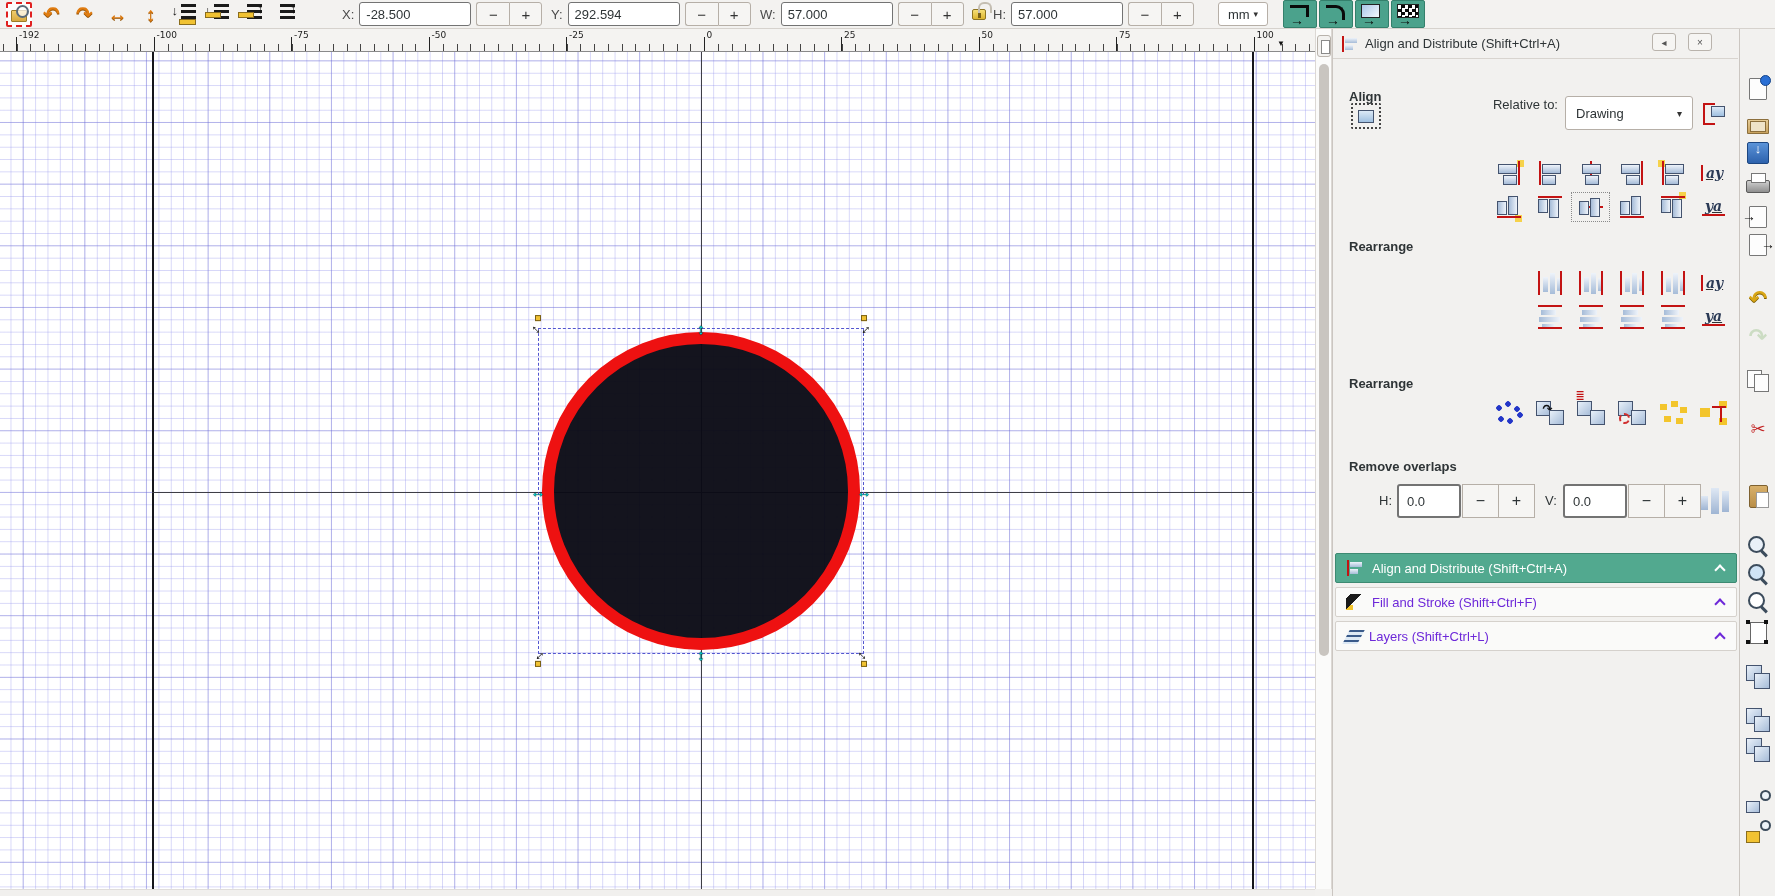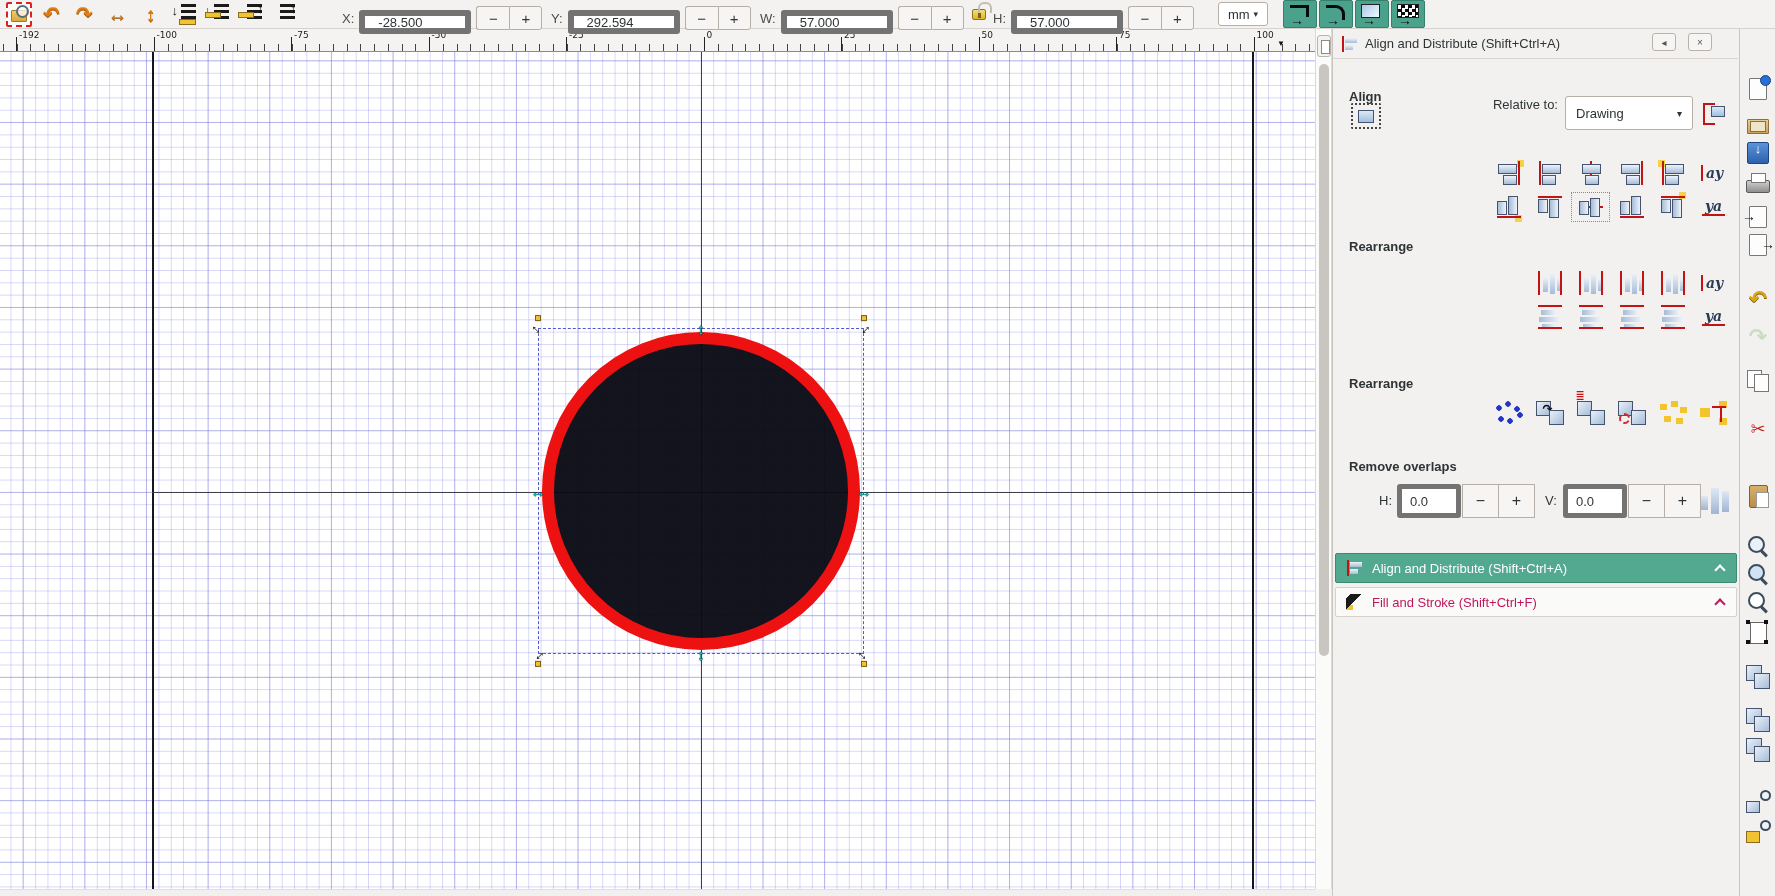--- a/index.html
+++ b/index.html
@@ -3,21 +3,21 @@
 <meta charset="utf-8">
 <style>
   * { box-sizing: border-box; margin: 0; padding: 0; }
   html,body { width:1775px; height:896px; overflow:hidden; }
   body { font-family:"Liberation Sans","DejaVu Sans",sans-serif; font-size:13px; color:#2e3436; background:#f2f1ef; position:relative; }
 
   
   #toolbar { position:absolute; left:0; top:0; width:1775px; height:29px; background:#f3f2f0; border-bottom:1px solid #d6d2cd; z-index:30; }
   .tgrp { position:absolute; top:2px; display:flex; align-items:center; gap:5px; }
   .spinlabel { color:#4a4a4a; }
-  .spininput { width:112px; height:24px; background:#fff; border:6px solid #737373; border-radius:3px; padding:0 13px; display:flex; align-items:center;margin-top:8px; }
+  .spininput { width:112px; height:24px; background:#fff; border:1px solid #737373; border-radius:3px; padding:0 6px; display:flex; align-items:center; }
   .btns { display:flex; }
   .sbtn { width:33px; height:24px; background:#f6f5f3; border:1px solid #b6afa7; display:flex; align-items:center; justify-content:center; font-size:15px; color:#333; }
   .sbtn:first-child { border-radius:3px 0 0 3px; border-right:none; }
   .sbtn:last-child { border-radius:0 3px 3px 0; }
   .unit-dd { position:absolute; left:1218px; top:2px; width:50px; height:24px; background:#fff; border:1px solid #b6afa7; border-radius:3px; display:flex; align-items:center; justify-content:center; gap:4px; }
   .unit-dd .caret { font-size:9px; color:#333; }
 
   #tool-icons { position:absolute; left:2px; top:1px; display:flex; align-items:center; }
   .ti-cell { width:33px; height:26px; display:flex; align-items:center; justify-content:center; position:relative; }
   .g-orange { color:#e07c10; font-size:20px; font-weight:bold; text-shadow:0 1px 0 #8f4e00; }
@@ -91,21 +91,21 @@
   .as-group { position:absolute; left:18px; top:8px; width:30px; height:26px; border:2px dotted #444; border-radius:2px; display:flex; align-items:center; justify-content:center; }
   .as-group::before { content:""; width:14px; height:11px; background:linear-gradient(180deg,#dce9f6,#9fc0e0); border:1px solid #44536e; }
   .rel-label { position:absolute; right:180px; top:2px; color:#2e3436; }
   .dropdown { position:absolute; left:232px; top:1px; width:128px; height:34px; background:#fff; border:1px solid #b6afa7; border-radius:3px; display:flex; align-items:center; padding:0 10px; justify-content:space-between; }
   .dropdown .caret { font-size:10px; color:#333; }
   .group-move { position:absolute; left:368px; top:6px; width:26px; height:24px; }
   .group-move::before { content:""; position:absolute; left:2px; top:2px; width:10px; height:18px; border-left:2px solid #c31313; border-top:2px solid #c31313; border-bottom:2px solid #c31313; }
   .group-move::after { content:""; position:absolute; right:2px; top:5px; width:12px; height:9px; background:linear-gradient(180deg,#dce9f6,#9fc0e0); border:1px solid #44536e; }
 
   .icon-row { position:absolute; right:4px; display:flex; }
-  .cell { width:41px; height:32px; display:flex; align-items:center; justify-content:center; }
+  .cell { width:41px; height:32px; display:flex; align-items:center; justify-content:center;text-decoration:underline; }
 
   
   .mk { position:relative; display:inline-block; width:32px; height:26px;
         background:linear-gradient(#c31313,#c31313) var(--lx,5px) 1px/2px 24px no-repeat; }
   .mk::before,.mk::after { content:""; position:absolute; background:linear-gradient(180deg,#eef3fa,#a6bcd8); border:1px solid #44536e; }
   .mk::before { top:4px; width:17px; height:8px; }
   .mk::after  { top:15px; width:12px; height:8px; }
   .mk.l { --lx:5px; }  .mk.l::before,.mk.l::after { left:8px; }
   .mk.c { --lx:15px; } .mk.c::before { left:7px; } .mk.c::after { left:10px; }
   .mk.r { --lx:25px; } .mk.r::before,.mk.r::after { right:8px; }
@@ -152,30 +152,30 @@
   .rr-unclump { background:
       linear-gradient(#c31313,#c31313) 14px 6px/14px 2px no-repeat,
       linear-gradient(#c31313,#c31313) 22px 6px/2px 16px no-repeat,
       linear-gradient(#f3c52c,#f3c52c) 2px 8px/10px 9px no-repeat,
       linear-gradient(#f3c52c,#f3c52c) 21px 1px/8px 7px no-repeat,
       linear-gradient(#f3c52c,#f3c52c) 21px 18px/8px 7px no-repeat; }
 
   
   .ro-row { position:absolute; left:0; top:455px; width:100%; height:36px; }
   .ro-label { position:absolute; top:9px; color:#2e3436; }
-  .ro-input { position:absolute; top:0; width:64px; height:34px; background:#fff; border:5px solid #737373; border-radius:3px; display:flex; align-items:center; padding-left:8px; }
+  .ro-input { position:absolute; top:0; width:64px; height:34px; background:#fff; border:2px solid #737373; border-radius:3px; display:flex; align-items:center; padding-left:8px; }
   .ro-btn { position:absolute; top:0; width:37px; height:34px; background:#f6f5f3; border:1px solid #b6afa7; display:flex; align-items:center; justify-content:center; font-size:16px; }
   .ro-icon { position:absolute; left:366px; top:2px; width:32px; height:30px; background:
       linear-gradient(180deg,#dfe8f4,#9fb5d3) 2px 10px/7px 14px no-repeat,
       linear-gradient(180deg,#dfe8f4,#9fb5d3) 12px 2px/8px 26px no-repeat,
       linear-gradient(180deg,#dfe8f4,#9fb5d3) 23px 5px/7px 21px no-repeat; border-radius:1px; }
 
   
   #dock-list { position:absolute; left:2px; top:524px; width:402px; display:flex; flex-direction:column; gap:4px; }
-  .dock-hdr { height:30px; background:#fafaf9; border:1px solid #d5d1cc; border-radius:2px; display:flex; align-items:center; padding:0 10px; gap:8px; color:#be185d; position:relative; }
+  .dock-hdr { height:30px; background:#fafaf9; border:1px solid #d5d1cc; border-radius:2px; display:flex; align-items:center; padding:0 10px; gap:8px; color:#6d28d9; position:relative; }
   .dock-hdr.active { background:#52a98f; border-color:#3d8a72; color:#fff; }
   .dock-hdr .chev { position:absolute; right:12px; top:12px; width:8px; height:8px; border-left:2px solid currentColor; border-top:2px solid currentColor; transform:rotate(45deg); }
   .dki { width:18px; height:16px; display:inline-block; position:relative; flex:none; }
   .dki-align { background:
       linear-gradient(#c31313,#c31313) 1px 0/2px 16px no-repeat,
       linear-gradient(180deg,#eef3fa,#a6bcd8) 4px 2px/12px 5px no-repeat,
       linear-gradient(180deg,#eef3fa,#a6bcd8) 4px 9px/8px 5px no-repeat; }
   .dki-fill { background:
       linear-gradient(135deg, transparent 0 3px, #1a1a1a 3px 11px, transparent 11px),
       linear-gradient(#f3c52c,#f3c52c) 0 100%/7px 5px no-repeat; }
@@ -505,20 +505,25 @@
       <div class="dock-hdr active">
         <span class="dki dki-align"></span>
         <span>Align and Distribute (Shift+Ctrl+A)</span>
         <span class="chev"></span>
       </div>
       <div class="dock-hdr">
         <span class="dki dki-fill"></span>
         <span>Fill and Stroke (Shift+Ctrl+F)</span>
         <span class="chev"></span>
       </div>
+      <div class="dock-hdr">
+        <span class="dki dki-layers"></span>
+        <span>Layers (Shift+Ctrl+L)</span>
+        <span class="chev"></span>
+      </div>
     </div>
 </div>
 
 <div id="cmdbar">
     <span class="cb pagebase cb-new" style="top: 46px;"></span>
     <span class="cb cb-open" style="top: 82px;"></span>
     <span class="cb cb-save" style="top: 110px;"></span>
     <span class="cb cb-print" style="top: 140px;"></span>
     <span class="cb pagebase cb-import" style="top: 174px;"></span>
     <span class="cb pagebase cb-export" style="top: 202px;"></span>

